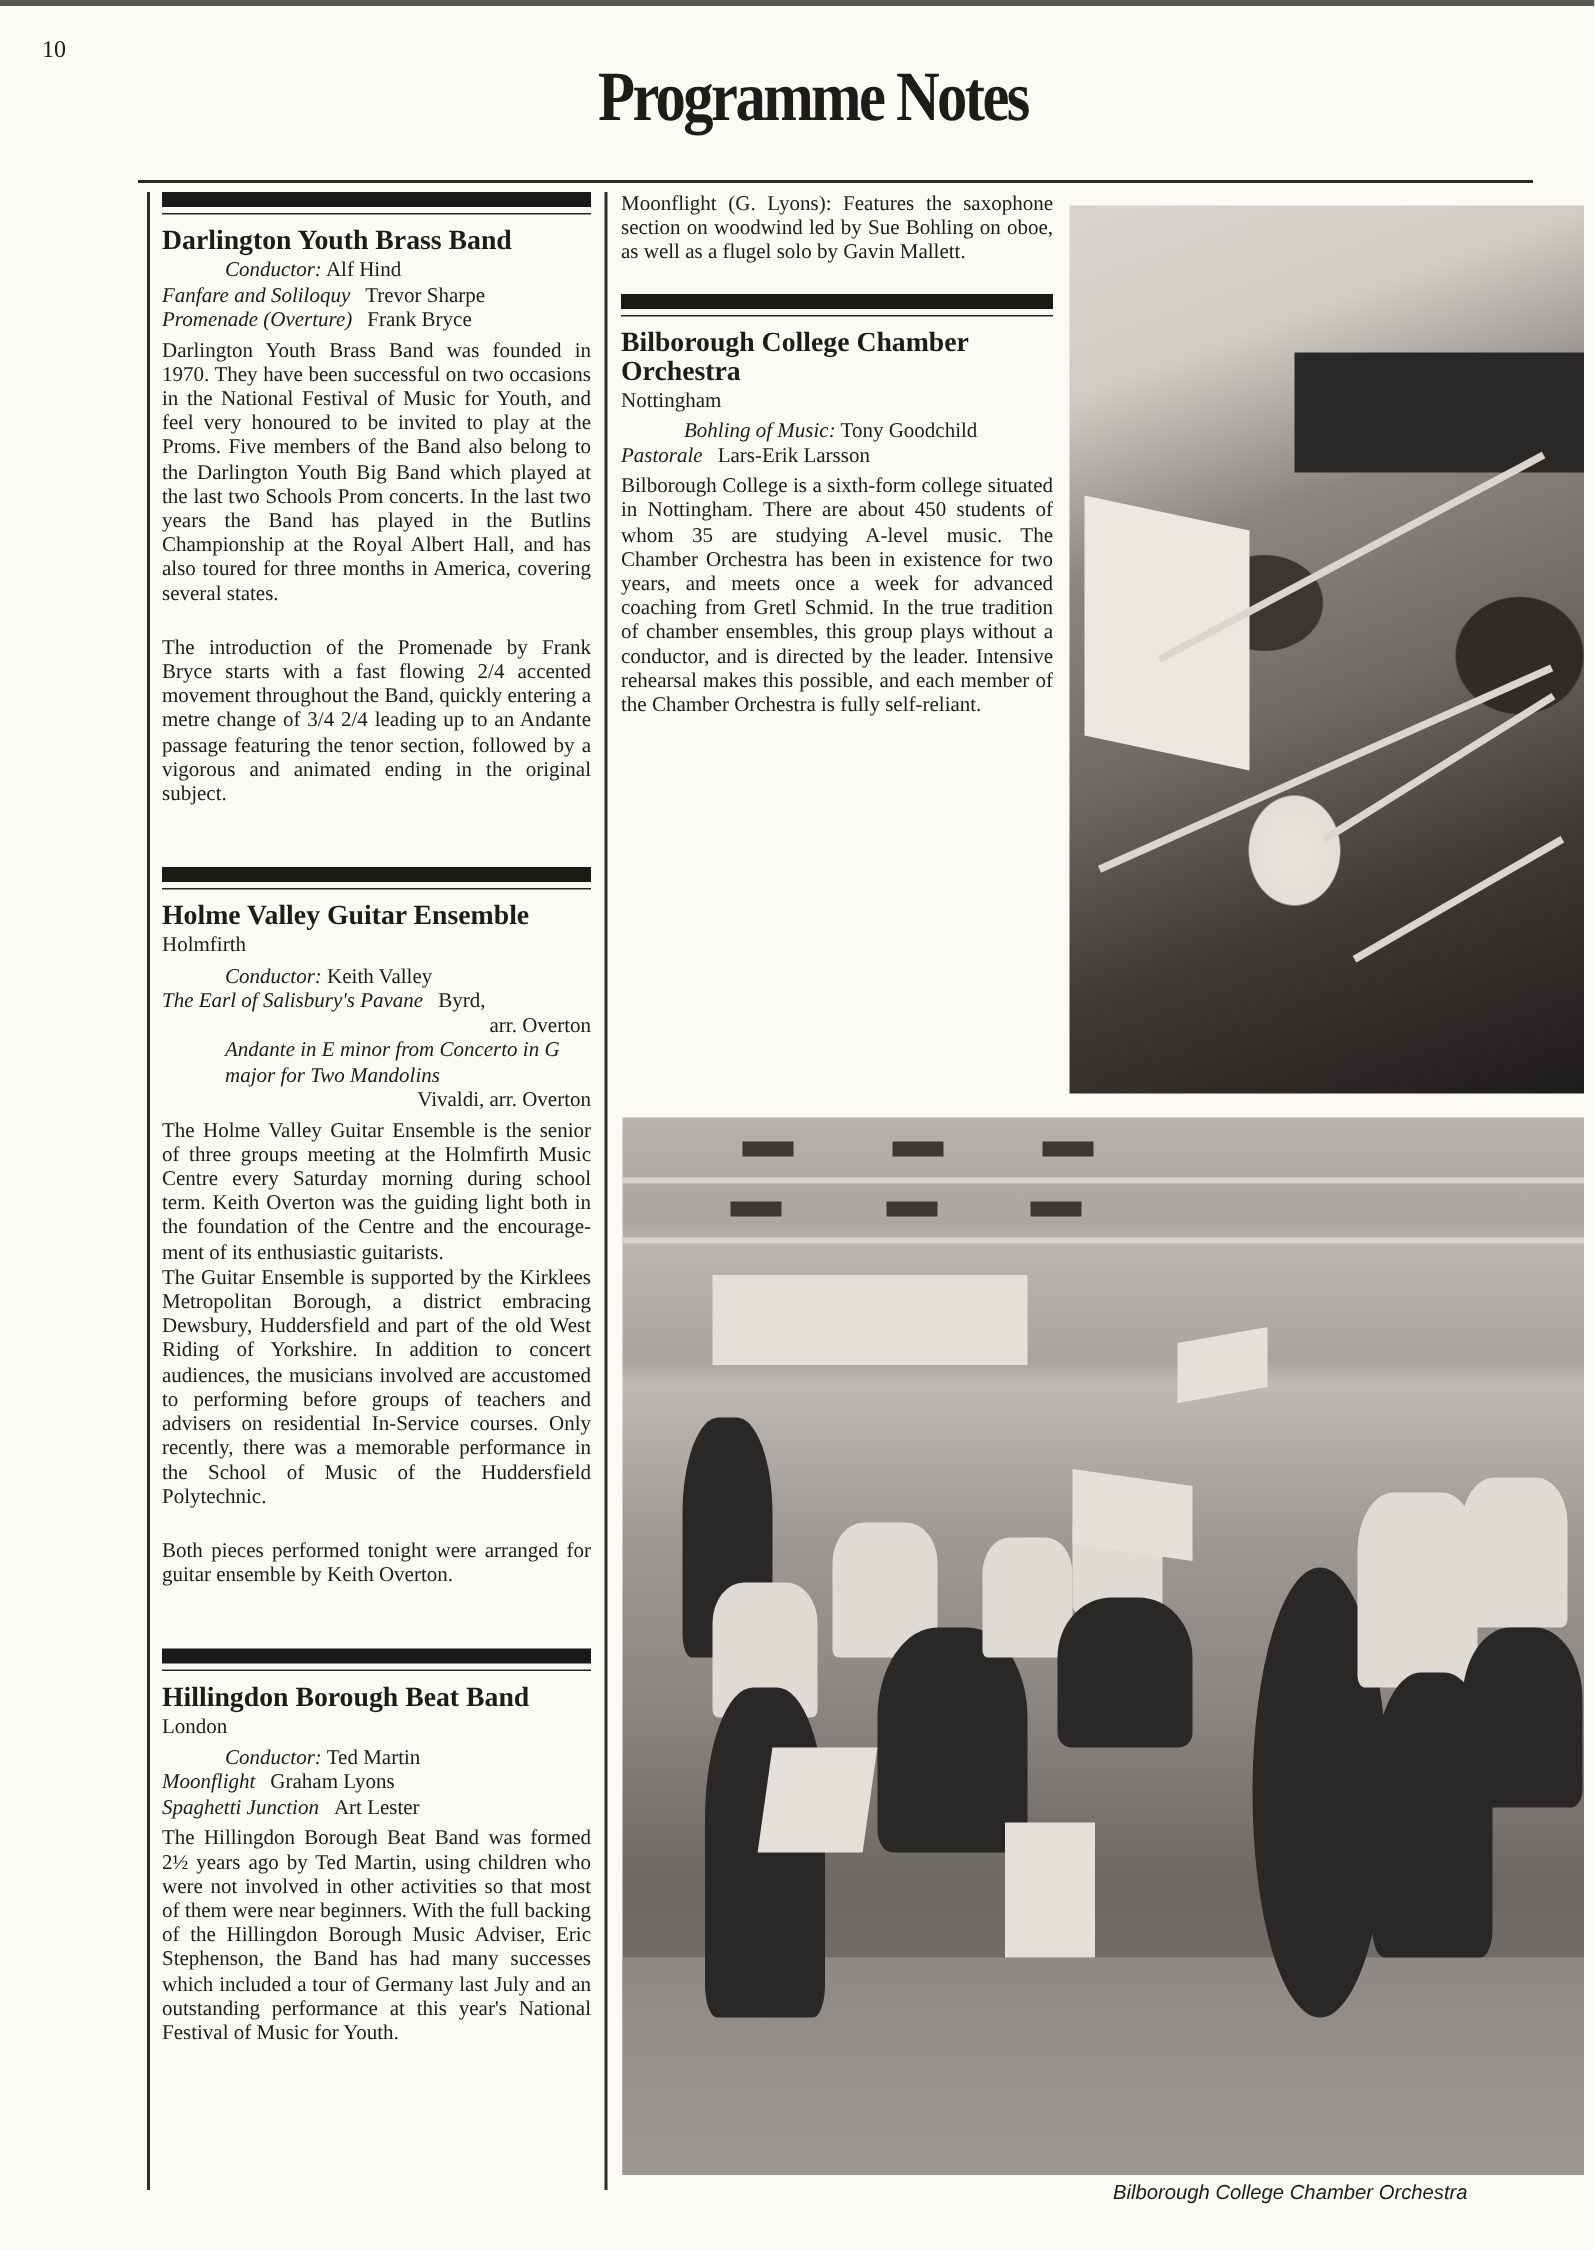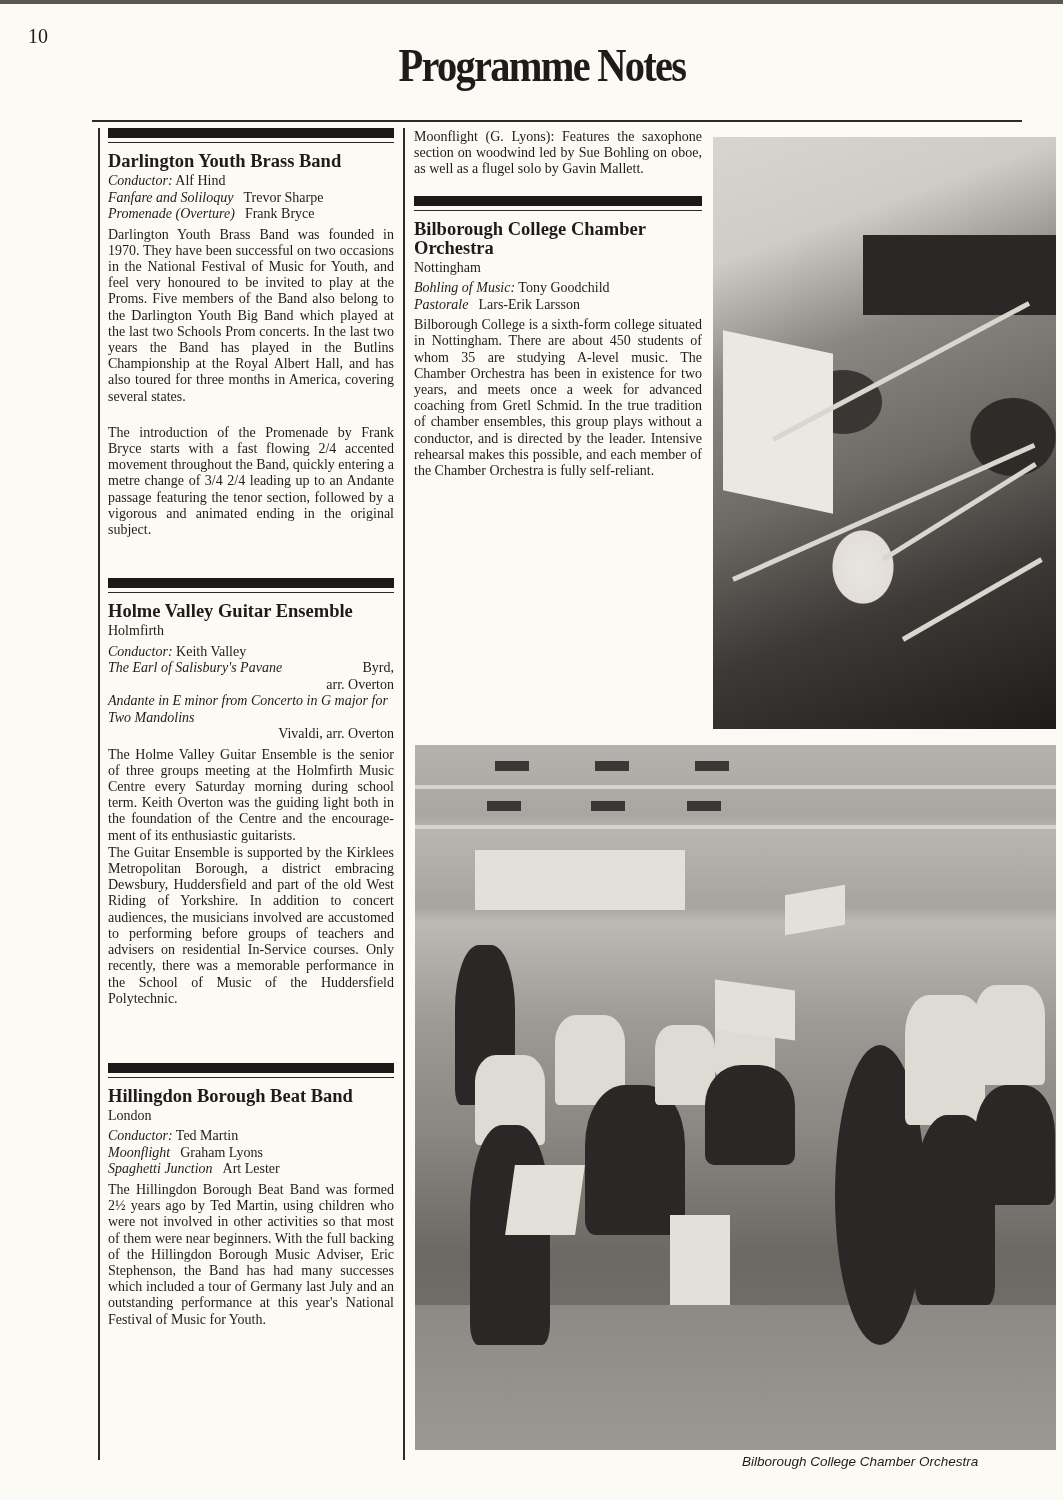--- a/index.html
+++ b/index.html
@@ -3,39 +3,39 @@
 <meta charset="utf-8">
 <style>
   html, body { margin: 0; padding: 0; }
   body {
     width: 1063px; height: 1500px; position: relative; overflow: hidden;
     background: #fbfaf5;
     font-family: "Liberation Serif", "DejaVu Serif", serif;
     color: #1e1c1a;
   }
   .top-edge { position: absolute; left: 0; top: 0; width: 1063px; height: 4px; background: #5a5856; }
-  .page-number { position: absolute; left: 28px; top: 25px; font-size: 20px; }
+  .page-number { position: absolute; left: 28px; top: 25px; font-size: 16px; }
   .page-title {
     position: absolute; left: 0; width: 1063px; top: 38px; text-align: center;
     font-family: "Liberation Serif", serif; font-weight: bold; font-size: 47px;
     letter-spacing: -2px; transform: scaleX(0.86); transform-origin: 57% 50%;
   }
   .title-rule { position: absolute; left: 92px; top: 120px; width: 930px; height: 1.5px; background: #2c2a28; }
   .col-rule { position: absolute; width: 2px; background: #2e2c2a; }
   .column { position: absolute; }
   .col-left { left: 108px; top: 128px; width: 286px; }
   .col-mid { left: 414px; top: 129px; width: 288px; }
   .section-bar { height: 10px; background: #1c1a19; margin-top: 0; }
   .section-line { height: 1px; background: #2a2826; margin-top: 4px; }
   h2.section-title {
     font-family: "Liberation Serif", serif; font-weight: bold; font-size: 18.5px;
     margin: 9px 0 2px 0; line-height: 19px;
   }
   .line { font-size: 14px; line-height: 16.5px; }
-  .italic { font-style: italic; }
+  .italic { font-style: italic; margin-left: 42px; }
   .credit-row { display: flex; font-size: 14px; line-height: 16.5px; }
   .credit-row .work { font-style: italic; margin-right: 10px; }
   .credit-right { text-align: right; font-size: 14px; line-height: 16.5px; }
   p.body {
     margin: 4px 0 0 0; font-size: 14px; line-height: 16.2px; text-align: justify;
     hyphens: manual;
   }
   .gap { height: 16px; }
   .photo { position: absolute; overflow: hidden; }
   .photo-trombones {
@@ -103,30 +103,31 @@
 
   <section>
     <div class="section-bar"></div>
     <div class="section-line"></div>
     <h2 class="section-title">Holme Valley Guitar Ensemble</h2>
     <div class="line">Holmfirth</div>
     <div class="line" style="margin-top:4px">
       <span class="italic">Conductor:</span>
       <span>Keith Valley</span>
     </div>
-    <div class="credit-row" style="justify-content:space-between">
+    <div class="credit-row" style="">
       <span class="work">The Earl of Salisbury's Pavane</span>
       <span>Byrd,</span>
     </div>
     <div class="credit-right">arr. Overton</div>
     <div class="line italic">Andante in E minor from Concerto in G major for Two Mandolins</div>
     <div class="credit-right">Vivaldi, arr. Overton</div>
     <p class="body">The Holme Valley Guitar Ensemble is the senior of three groups meeting at the Holmfirth Music Centre every Saturday morning during school term. Keith Over­ton was the guiding light both in the foun­dation of the Centre and the encourage­ment of its enthusiastic guitarists.</p>
     <p class="body" style="margin-top:1px">The Guitar Ensemble is supported by the Kirklees Metropolitan Borough, a district embracing Dewsbury, Huddersfield and part of the old West Riding of Yorkshire. In addition to concert audiences, the musicians involved are accustomed to performing before groups of teachers and advisers on residential In-Service courses. Only recently, there was a memorable performance in the School of Music of the Huddersfield Polytechnic.</p>
     <div class="gap"></div>
+    <p class="body">Both pieces performed tonight were arranged for guitar ensemble by Keith Overton.</p>
   </section>
 
   <div style="height:40px"></div>
 
   <section>
     <div class="section-bar"></div>
     <div class="section-line"></div>
     <h2 class="section-title">Hillingdon Borough Beat Band</h2>
     <div class="line">London</div>
     <div class="line" style="margin-top:4px">

